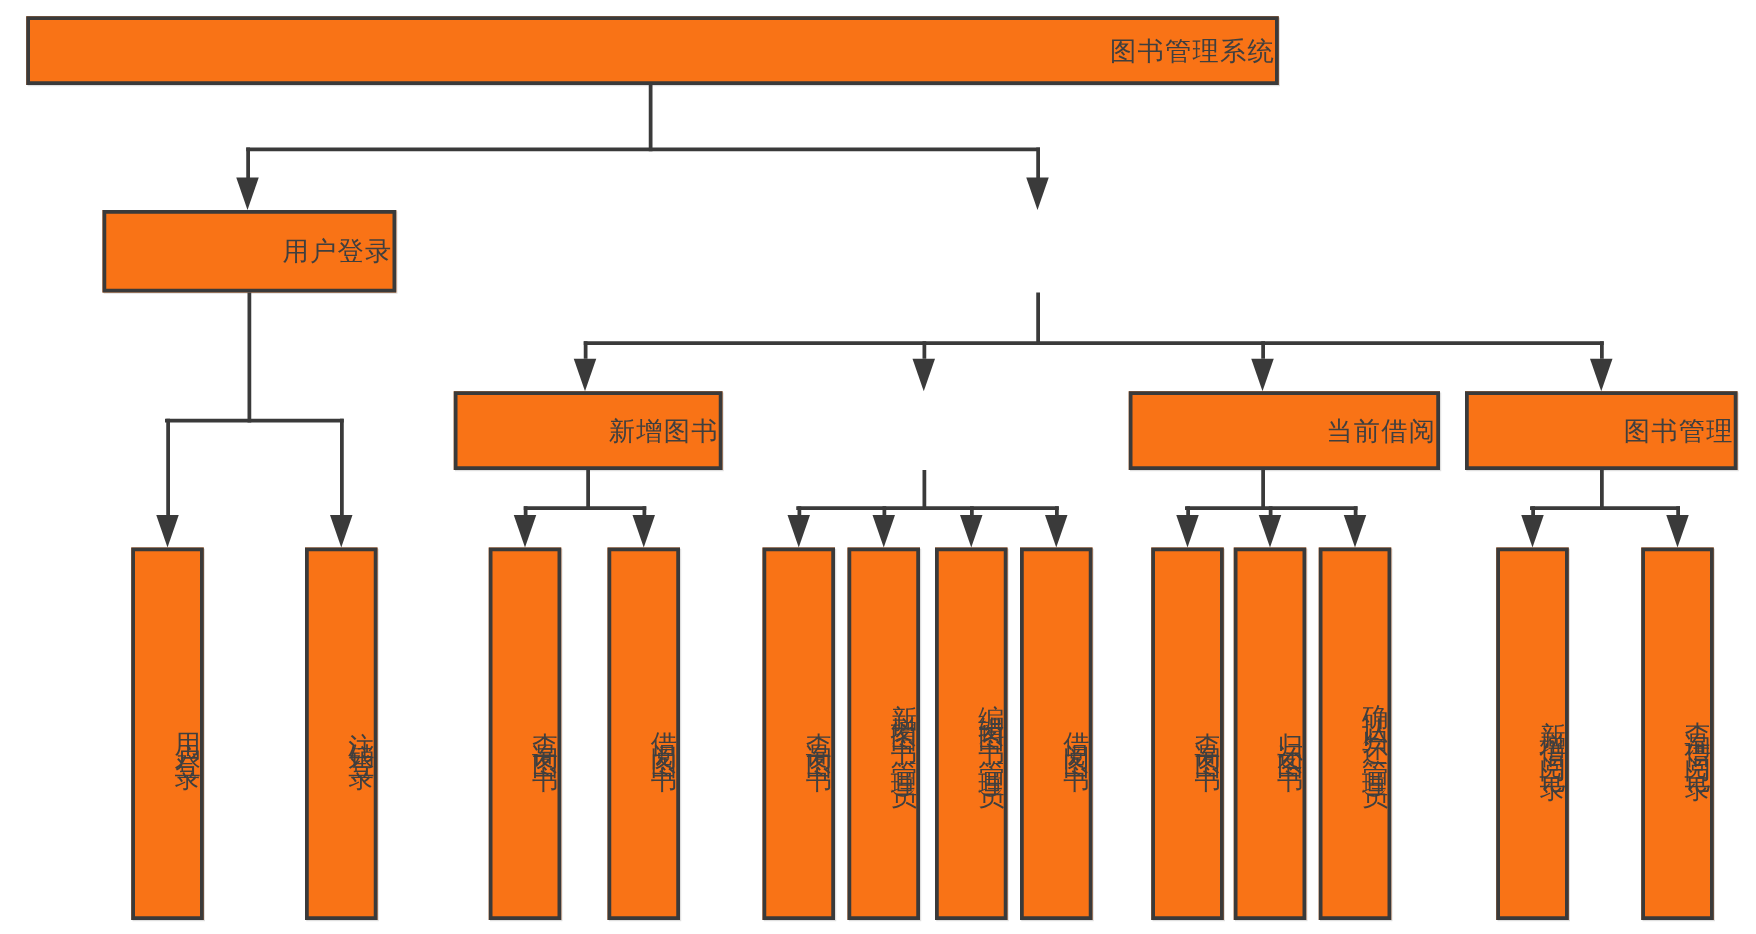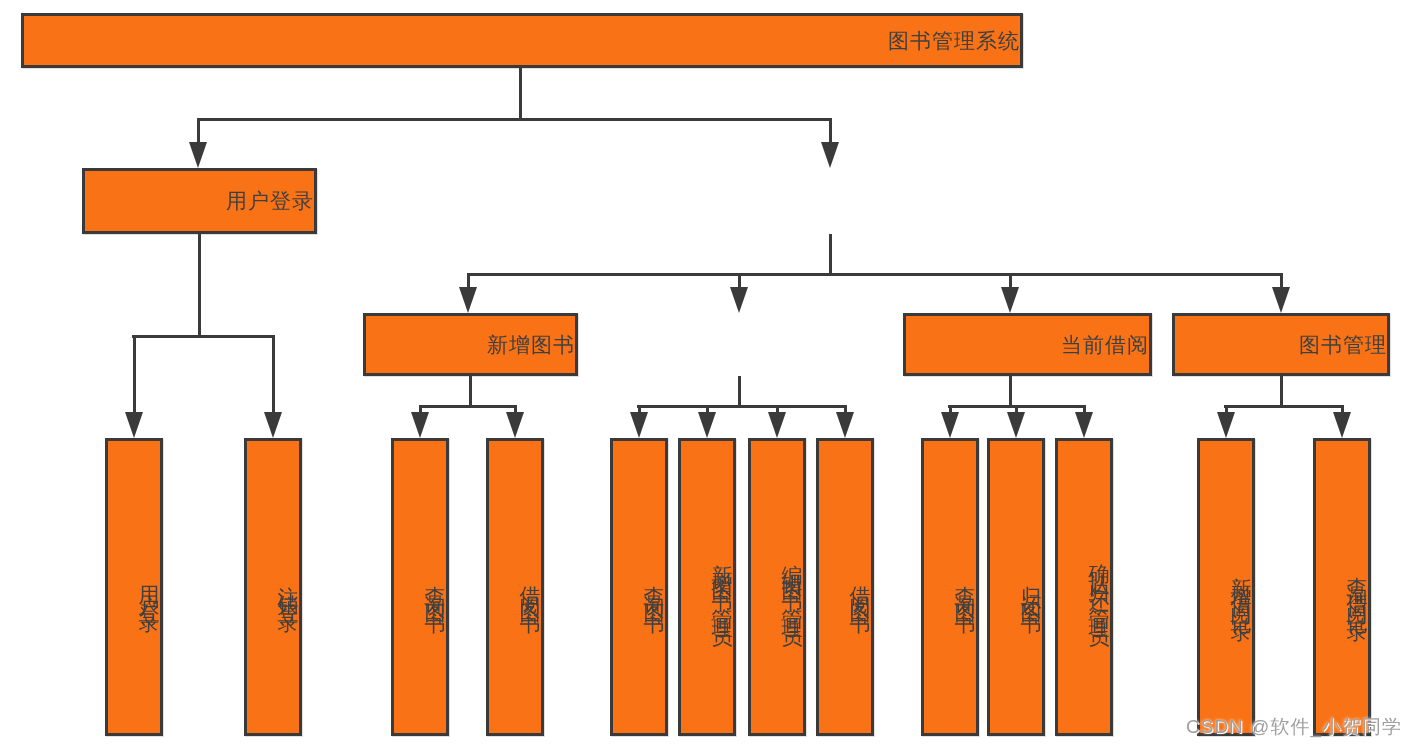--- a/index.html
+++ b/index.html
@@ -176,15 +176,14 @@
   <div class="vline" style="left:1082.5px;top:405px;height:7px"></div>
   <div class="arrowhead" style="left:1075px;top:412px"></div>
 
   <div class="vline" style="left:1279.5px;top:376px;height:32px"></div>
   <div class="hline" style="left:1224px;top:405px;width:120px"></div>
   <div class="vline" style="left:1224.5px;top:405px;height:7px"></div>
   <div class="arrowhead" style="left:1217px;top:412px"></div>
   <div class="vline" style="left:1340.5px;top:405px;height:7px"></div>
   <div class="arrowhead" style="left:1333px;top:412px"></div>
 
-  <div class="watermark">CSDN @软件_小贺同学</div>
 
 </div>
 
 </body></html>

